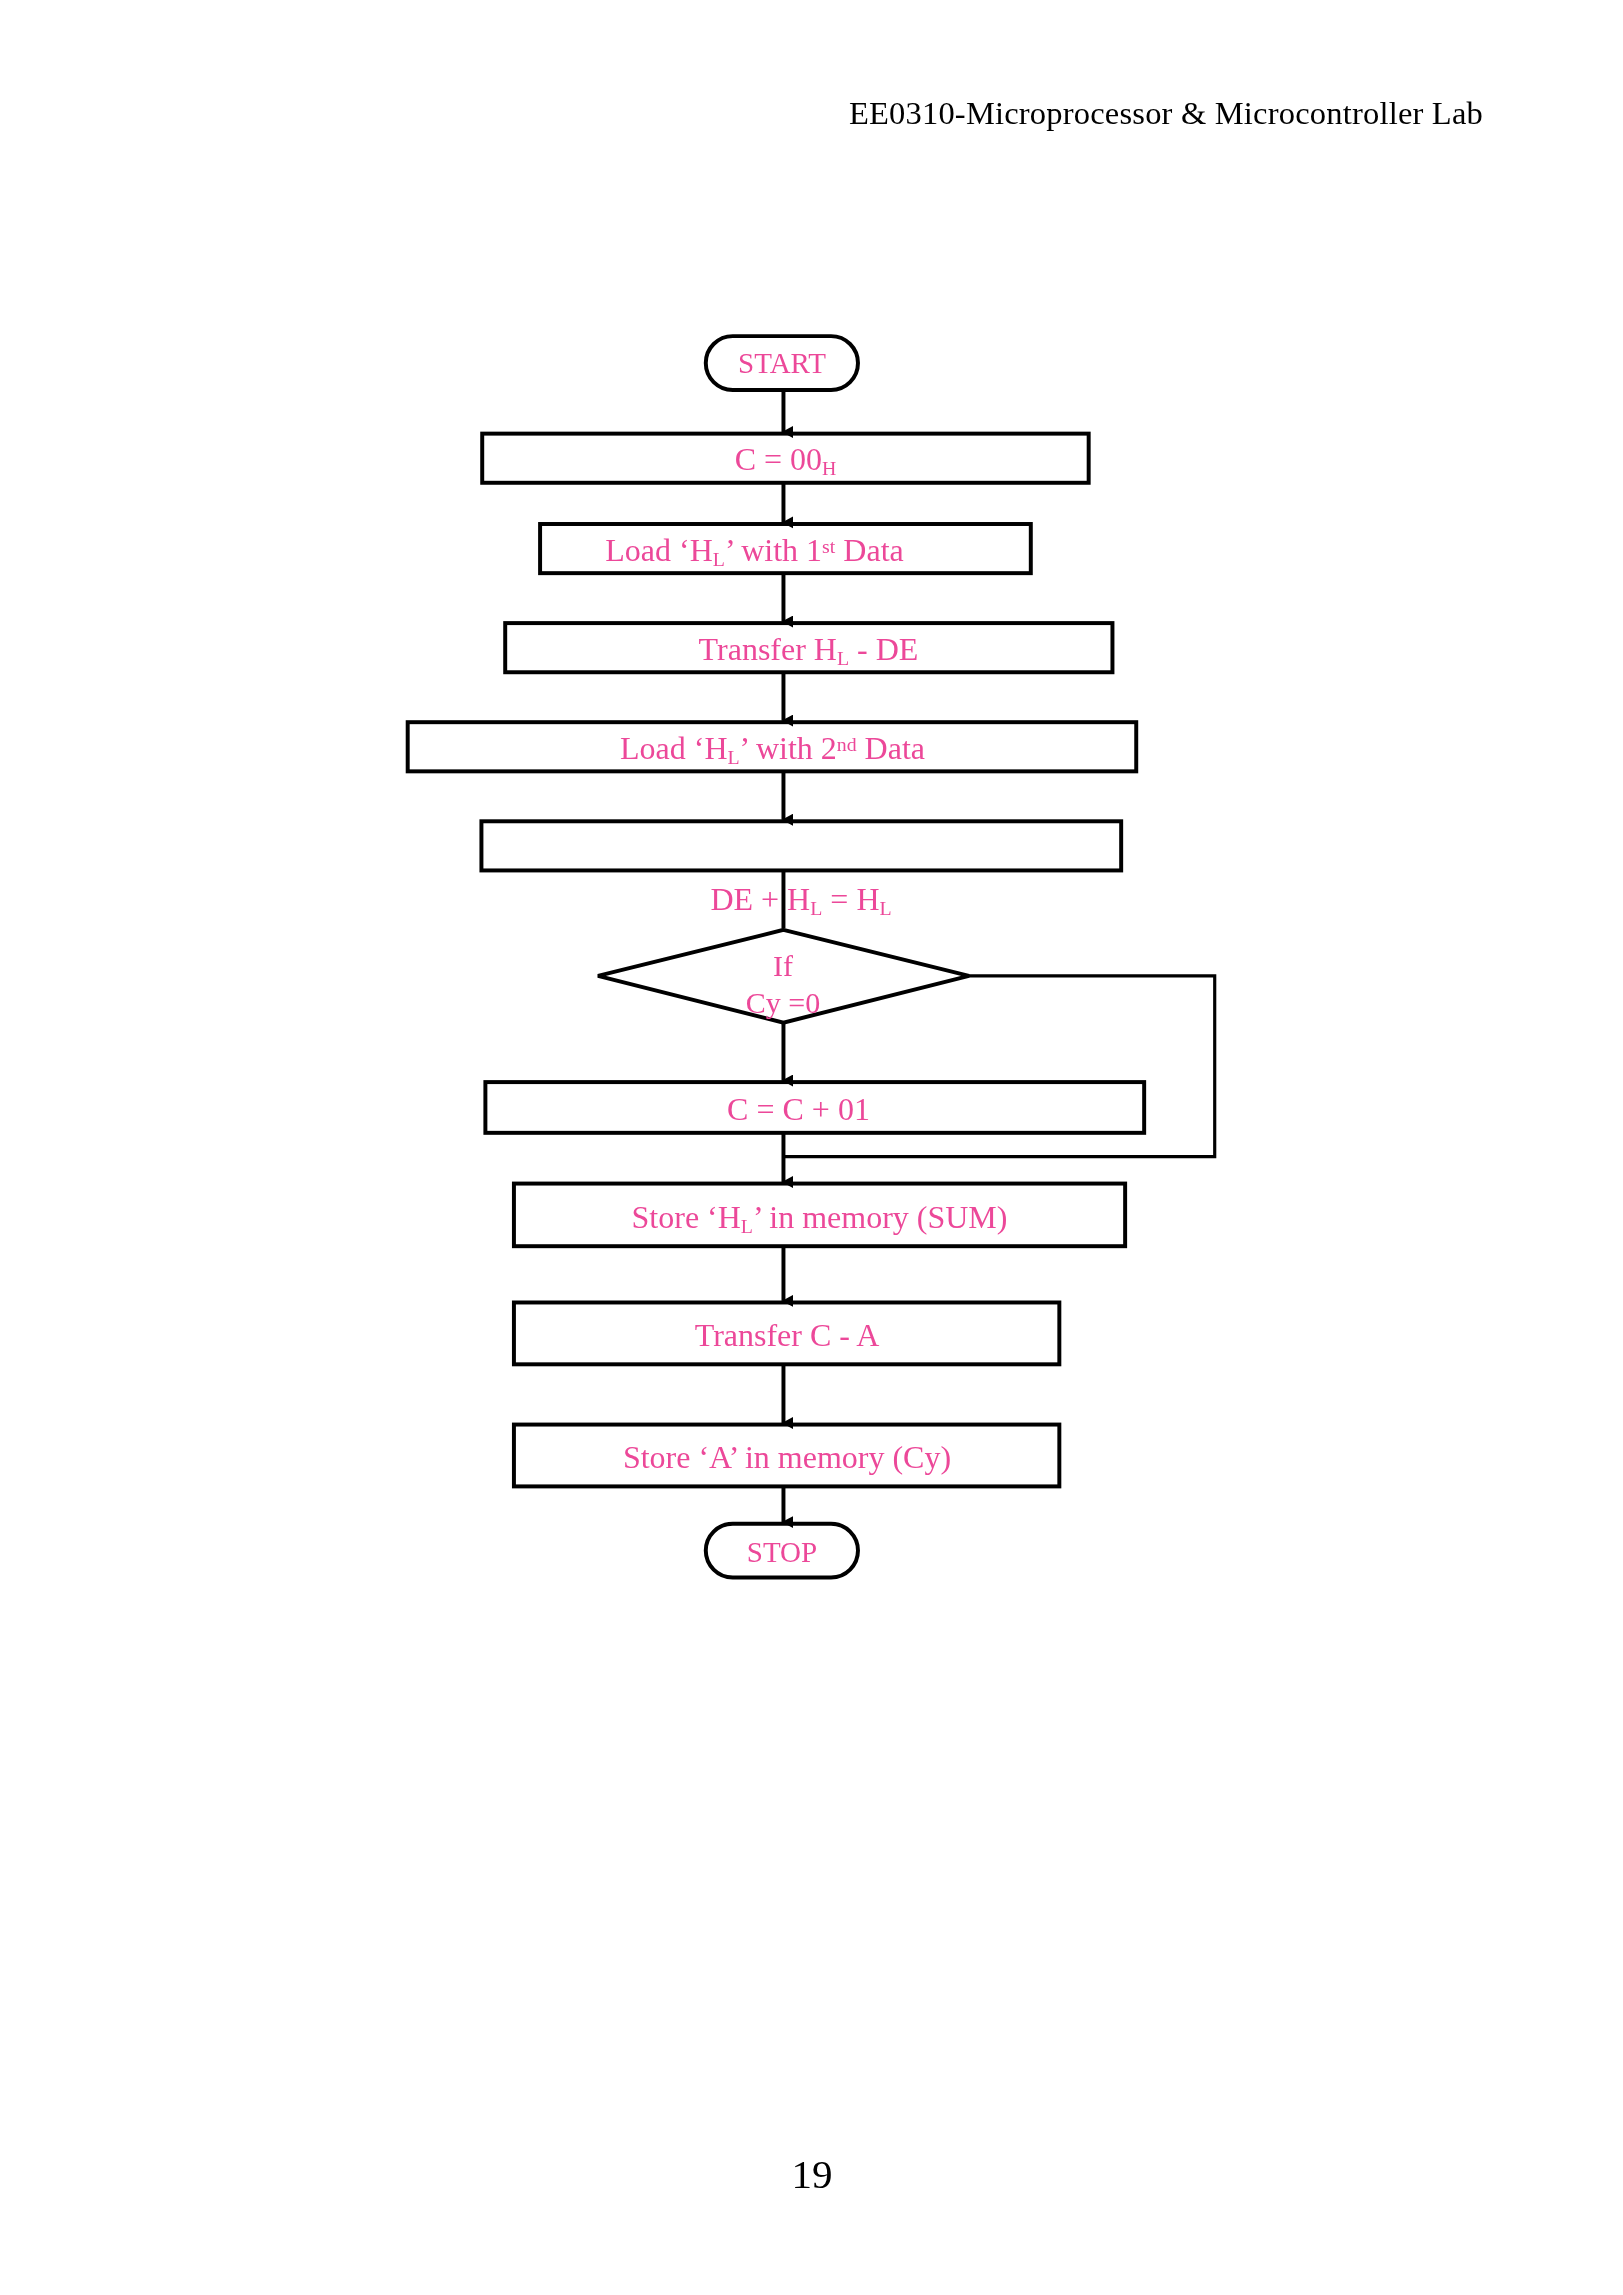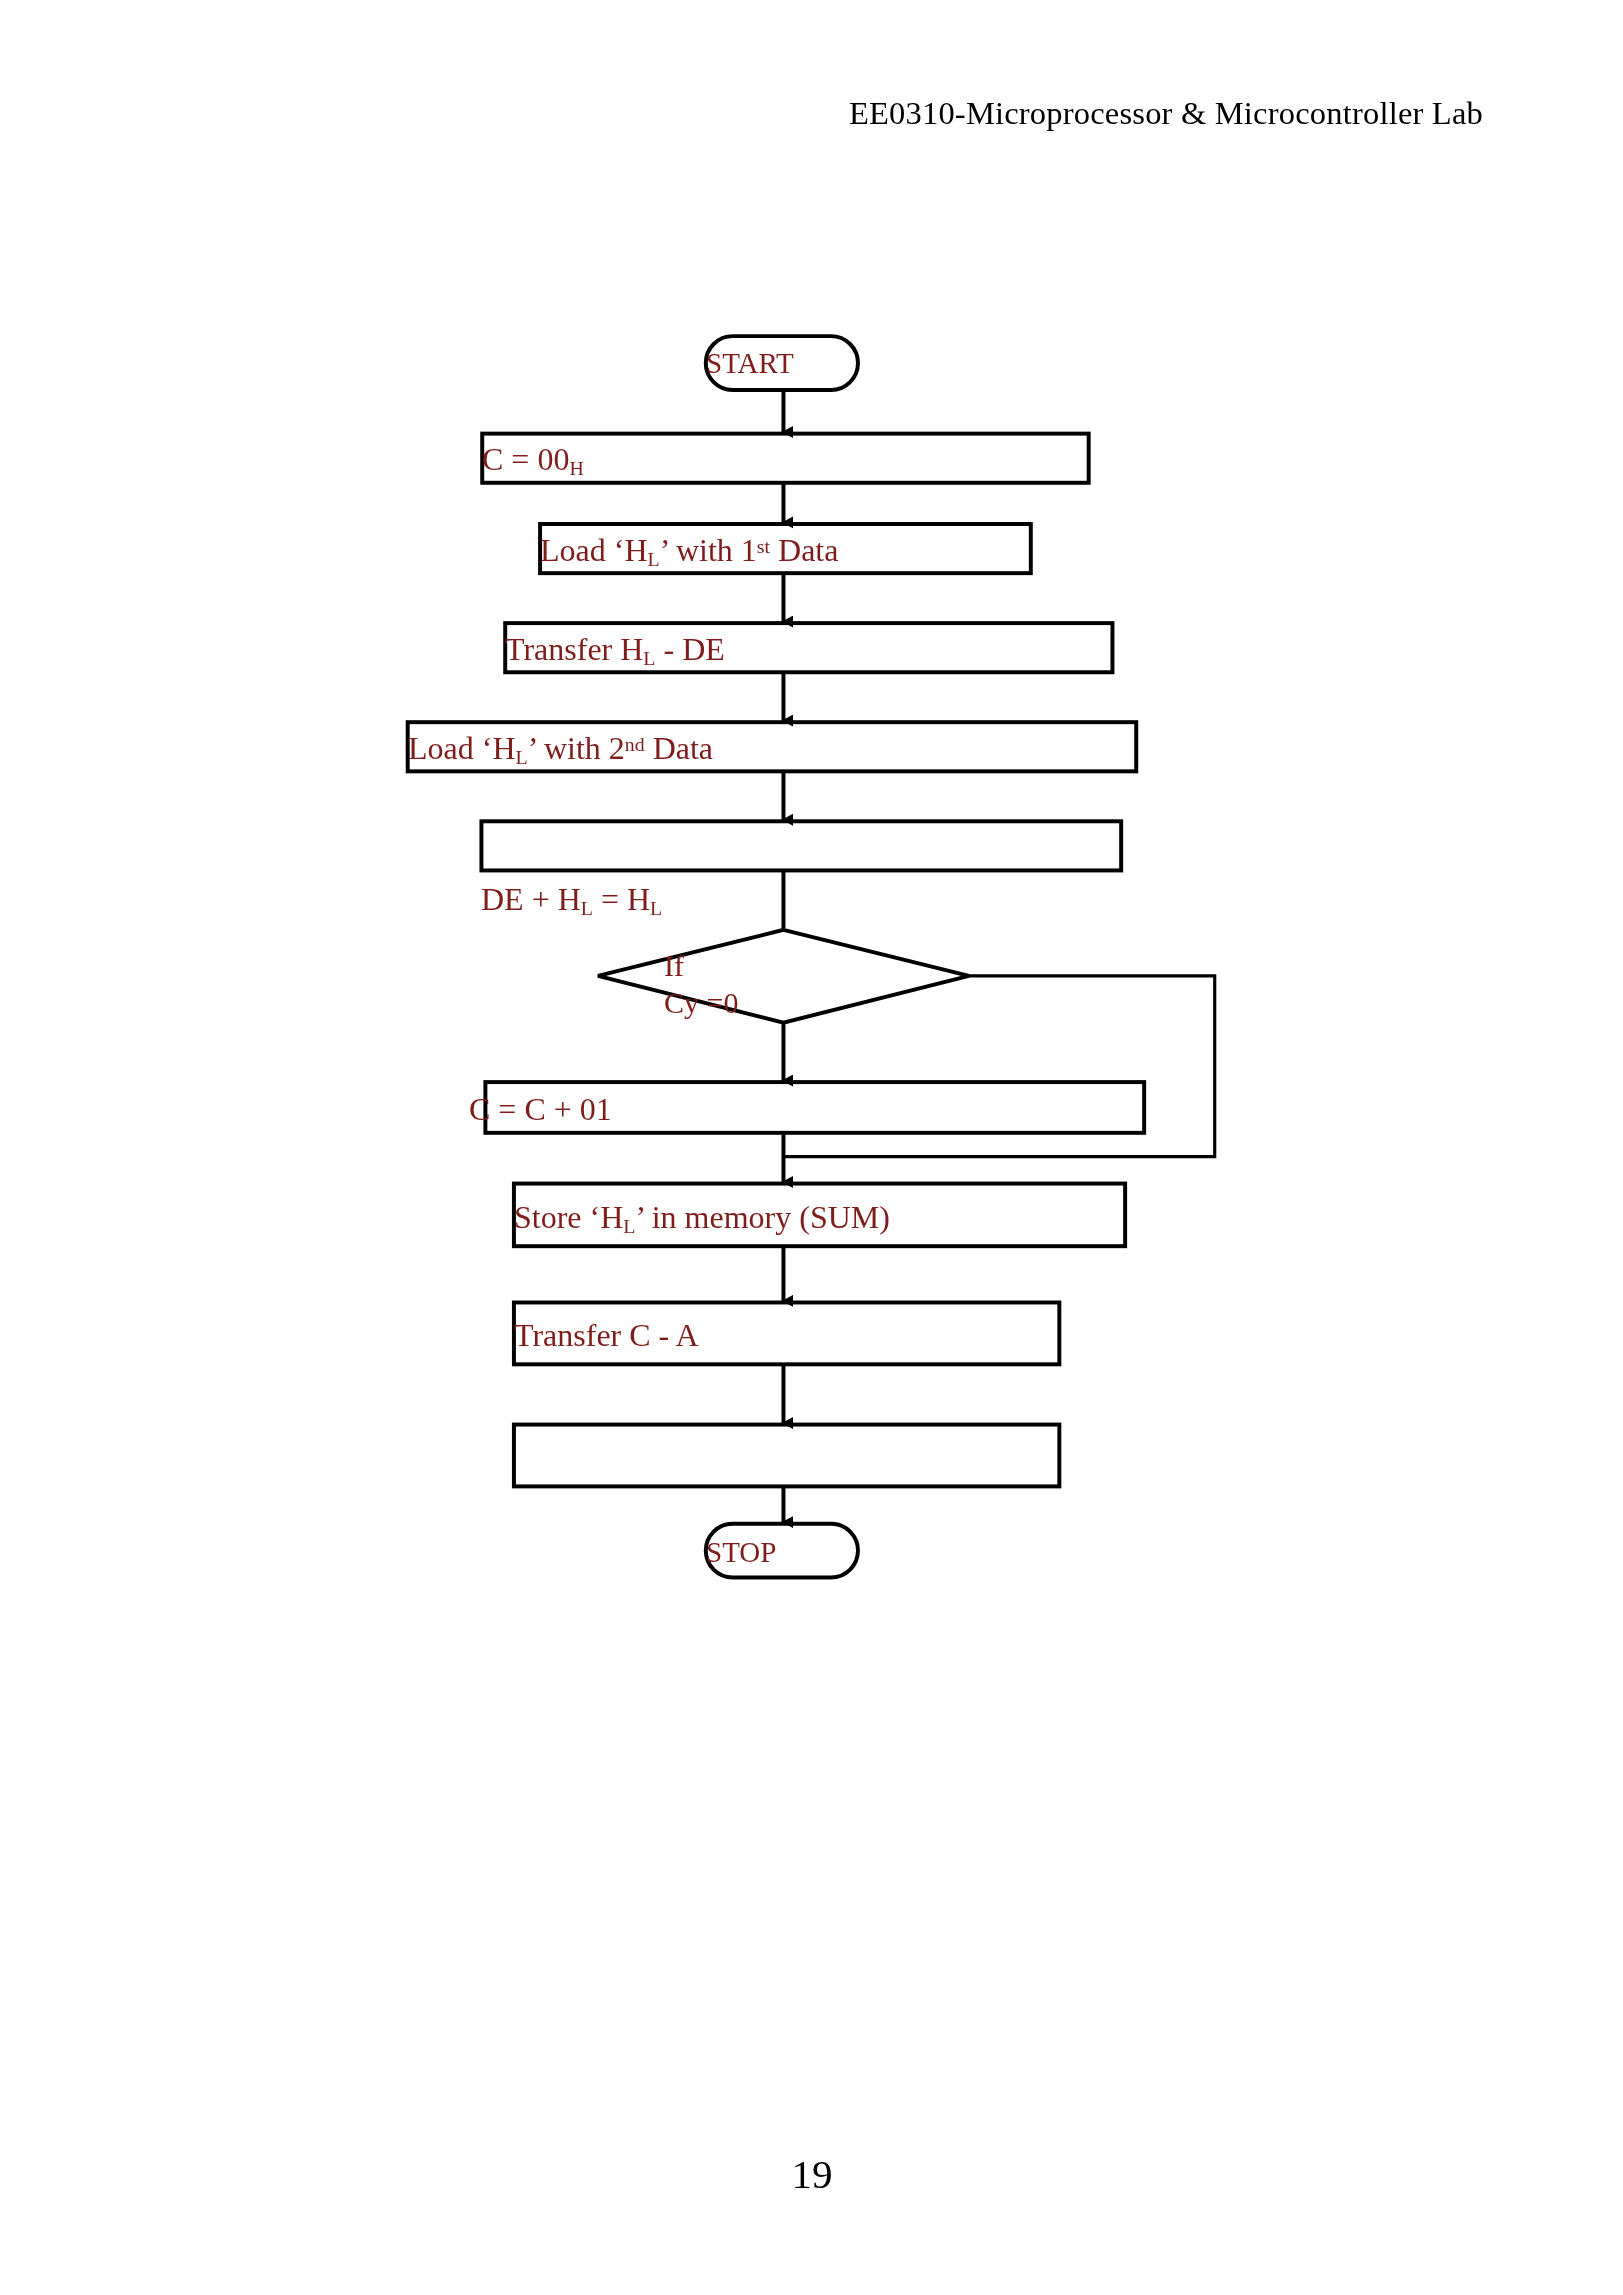--- a/index.html
+++ b/index.html
@@ -9,22 +9,22 @@
   #page{position:absolute;left:0;top:0;width:1624px;height:2295px;background:#fff;}
 
   .hdr{position:absolute;right:141px;top:95px;font-size:32.5px;letter-spacing:0.2px;white-space:nowrap;}
 
   .pgnum{position:absolute;left:0;top:2150px;width:1624px;text-align:center;font-size:41px;}
 
   
   #chart{position:absolute;left:0;top:0;width:1624px;height:2295px;}
 
   
-  .nodetext{position:absolute;text-align:left;font-size:32px;line-height:1.12;
-            white-space:nowrap;color:#7f1d1d;}
+  .nodetext{position:absolute;text-align:center;font-size:32px;line-height:1.12;
+            white-space:nowrap;color:#ec4899;}
   .term{font-size:29px;}
   .dia{font-size:30px;line-height:1.22;}
   sub{font-size:.62em;vertical-align:-.25em;}
   sup{font-size:.62em;vertical-align:.42em;}
 </style>
 </head>
 <body>
 
 <div id="page">
 
@@ -100,18 +100,19 @@
   </div>
 
   <div class="nodetext" style="left:469px;top:1092px;width:659px;">C = C + 01</div>
 
   <div class="nodetext" style="left:514px;top:1318px;width:546px;">Transfer C - A</div>
 
   <div class="nodetext" style="left:514px;top:1200px;width:611px;">
     <span>Store ‘H</span><sub>L</sub><span>’ in memory (SUM)</span>
   </div>
 
+  <div class="nodetext" style="left:514px;top:1440px;width:546px;">Store ‘A’ in memory (Cy)</div>
 
   <div class="nodetext term" style="left:706px;top:1536px;width:152px;">STOP</div>
 
   <div class="pgnum">19</div>
 </div>
 
 
 </body></html>

